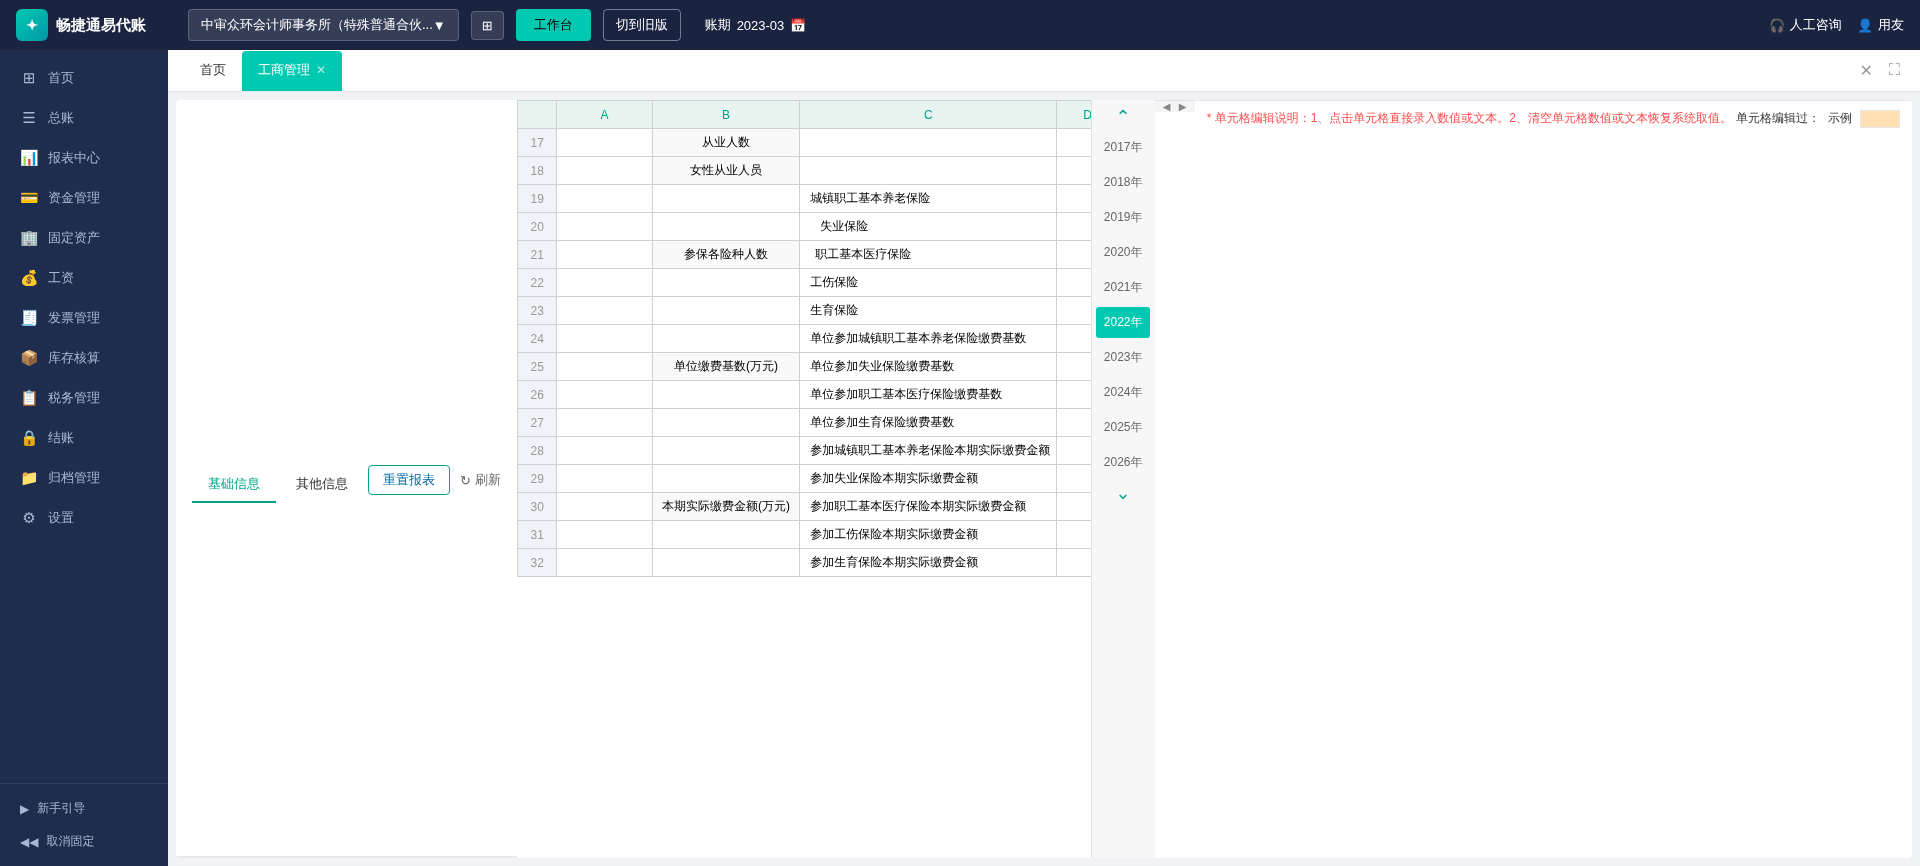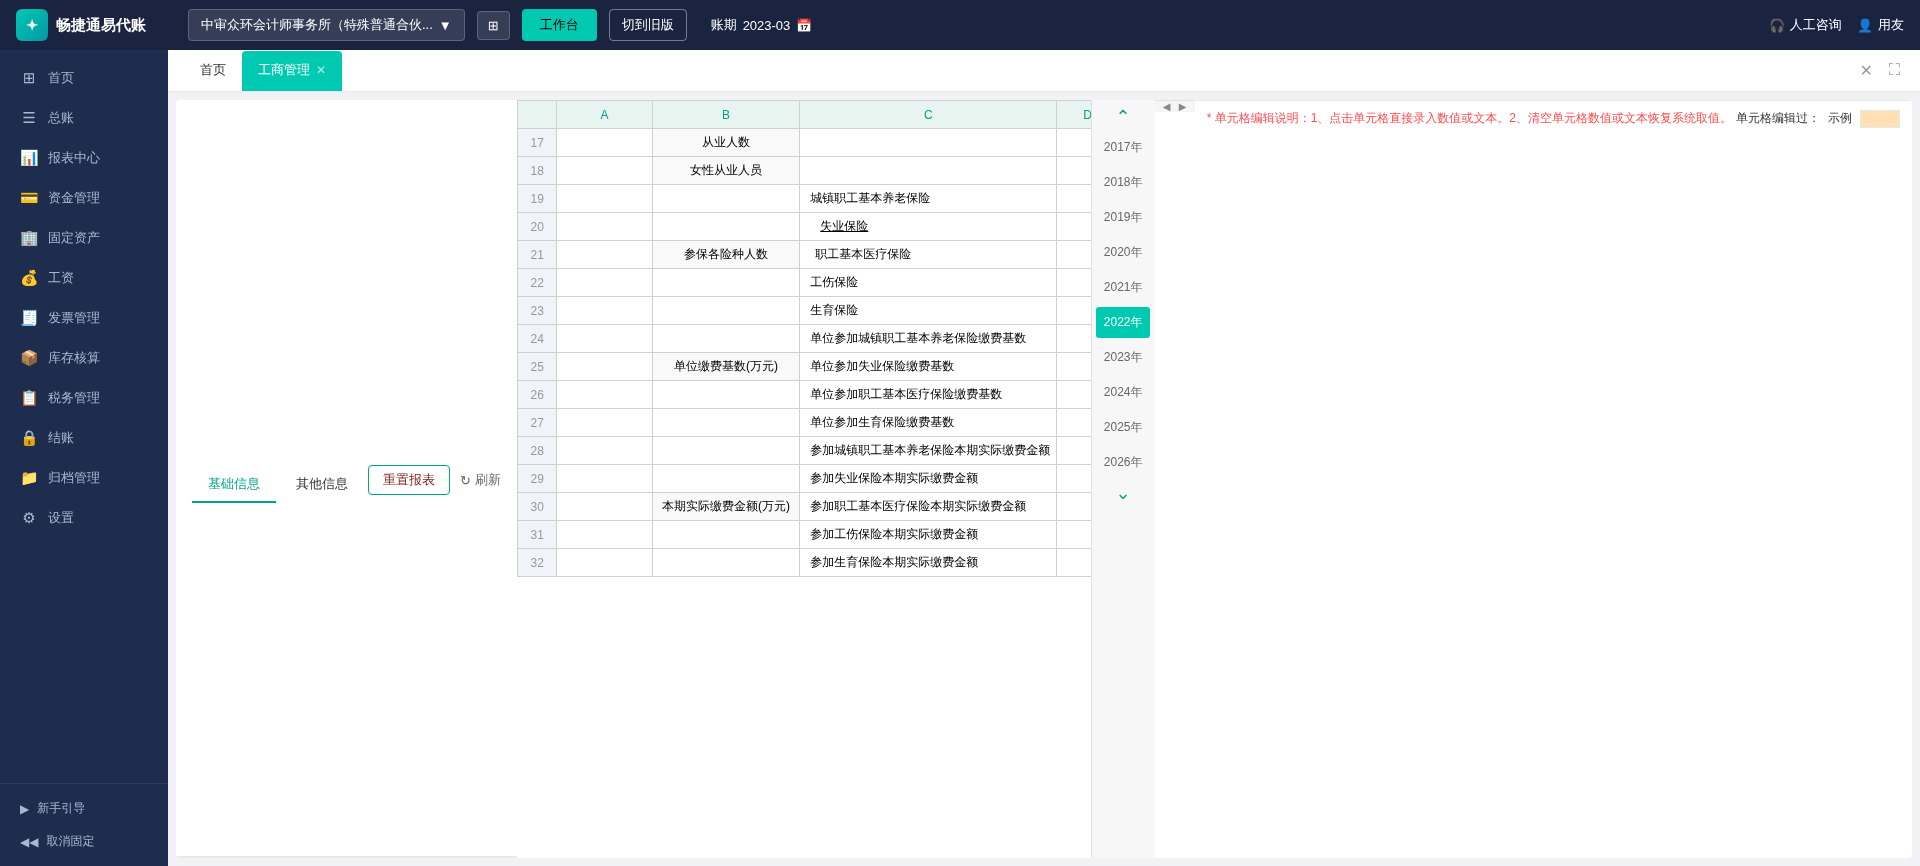--- a/index.html
+++ b/index.html
@@ -32,21 +32,21 @@
       border-radius: 6px;
       display: flex; align-items: center; justify-content: center;
       color: white; font-size: 14px;
     }
     .company-selector {
       background: rgba(255,255,255,0.12);
       border: 1px solid rgba(255,255,255,0.2);
       border-radius: 4px;
       color: #fff;
       padding: 6px 12px;
-      display: flex; align-items: center; gap: 6px;
+      display: flex; align-items: center; 
       cursor: pointer;
       font-size: 13px;
     }
     .icon-btn {
       background: rgba(255,255,255,0.12);
       border: 1px solid rgba(255,255,255,0.2);
       border-radius: 4px;
       color: #fff;
       padding: 6px 10px;
       cursor: pointer;
@@ -201,21 +201,21 @@
       border-bottom: 2px solid #00a389;
       font-weight: 500;
     }
     .sub-tab-right {
       margin-left: auto;
       display: flex; align-items: center; gap: 10px;
       padding-bottom: 8px;
     }
     .reset-btn {
       border: 1px solid #00a389;
-      color: #7f1d1d;
+      color: #0369a1;
       background: #fff;
       border-radius: 4px;
       padding: 5px 14px;
       cursor: pointer;
       font-size: 13px;
     }
     .refresh-btn {
       color: #666;
       background: #fff;
       border: none;
@@ -584,21 +584,21 @@
                 <td></td>
                 <td></td>
                 <td></td>
                 <td class="cell-value">0</td>
                 <td></td>
               </tr>
               <tr>
                 <td class="row-num">20</td>
                 <td class="col-a"></td>
                 <td class="col-b"></td>
-                <td class="col-c" style="padding-left: 20px; text-decoration: underline;">失业保险</td>
+                <td class="col-c" style="padding-left: 20px;">失业保险</td>
                 <td></td>
                 <td></td>
                 <td></td>
                 <td></td>
                 <td></td>
                 <td></td>
                 <td></td>
                 <td class="cell-value"></td>
                 <td></td>
                 <td></td>

